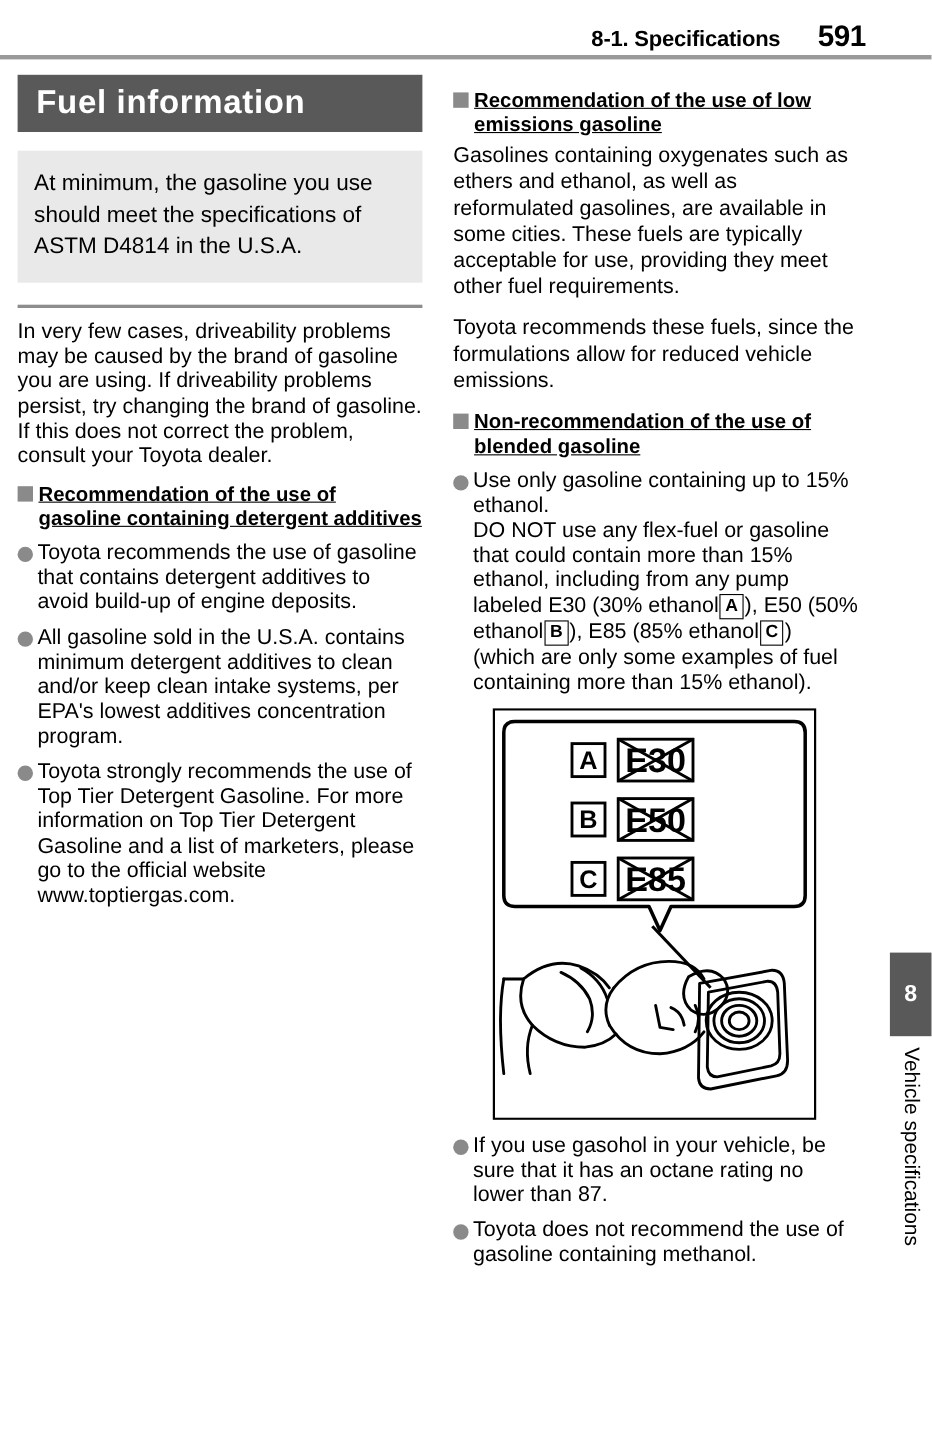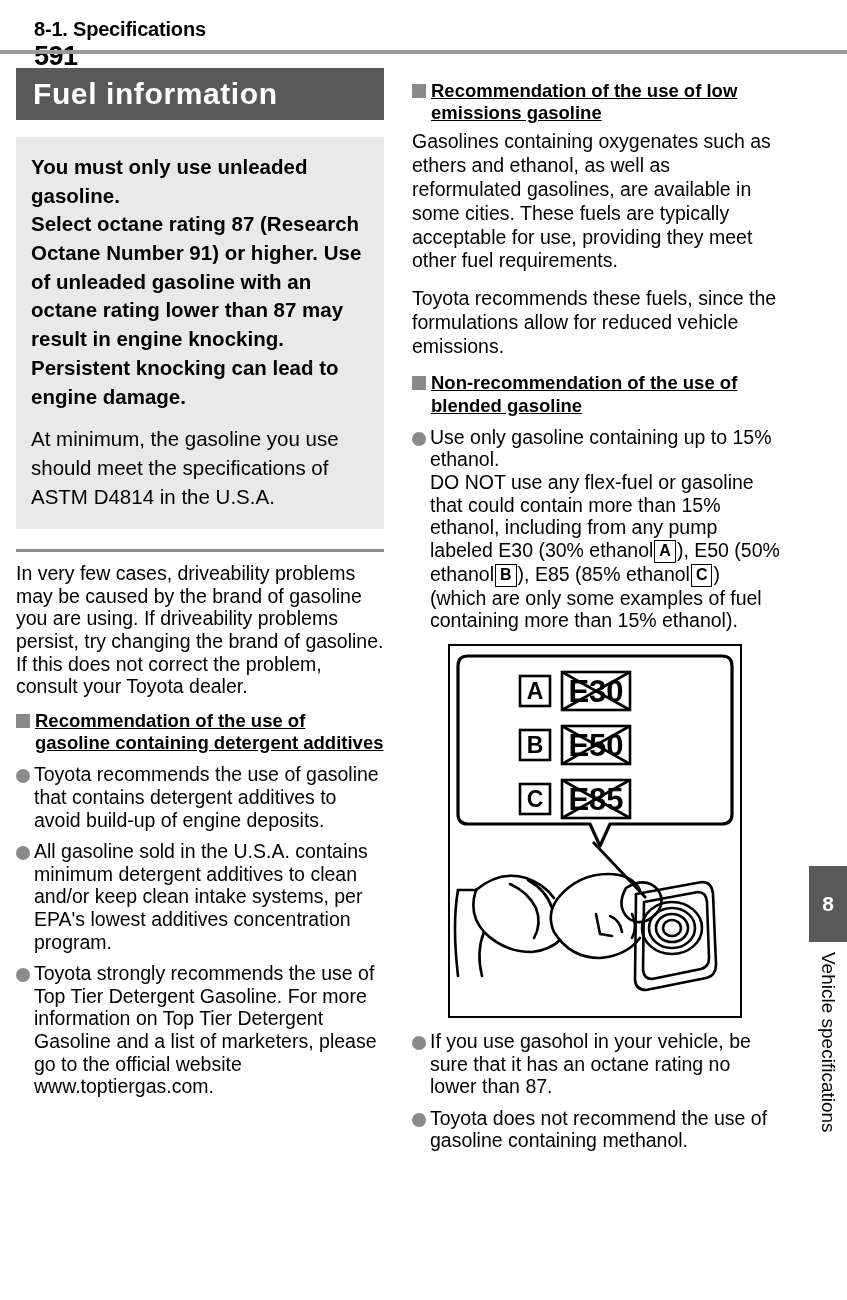--- a/index.html
+++ b/index.html
@@ -20,21 +20,20 @@
     position: absolute;
     top: 0; left: 0; right: 0;
     height: 48px;
   }
   .header-inner {
     display: flex;
     align-items: baseline;
     justify-content: flex-end;
     padding-right: 60px;
     padding-top: 18px;
-    flex-direction: column;
   }
   .header-section {
     font-size: 20px;
     font-weight: bold;
     letter-spacing: -0.2px;
   }
   .header-page-number {
     font-size: 27px;
     font-weight: bold;
     margin-left: 34px;
@@ -207,22 +206,20 @@
   <div class="header-rule"></div>
 </div>
 
 <div class="columns">
 
   <div class="col col-left">
 
     <div class="section-titlebar">Fuel information</div>
 
     <div class="notice-box">
-      <p class="notice-bold" style="white-space: pre-line;">You must only use unleaded gasoline.
-Select octane rating 87 (Research Octane Number 91) or higher. Use of unleaded gasoline with an octane rating lower than 87 may result in engine knocking. Persistent knocking can lead to engine damage.</p>
       <p class="notice-normal">At minimum, the gasoline you use should meet the specifications of ASTM D4814 in the U.S.A.</p>
     </div>
 
     <div class="hr-gray"></div>
 
     <p class="body-text">In very few cases, driveability problems may be caused by the brand of gasoline you are using. If driveability problems persist, try changing the brand of gasoline. If this does not correct the problem, consult your Toyota dealer.</p>
 
     <div class="subhead">
       <span class="sq"></span>
       <span class="txt">Recommendation of the use of gasoline containing detergent additives</span>

